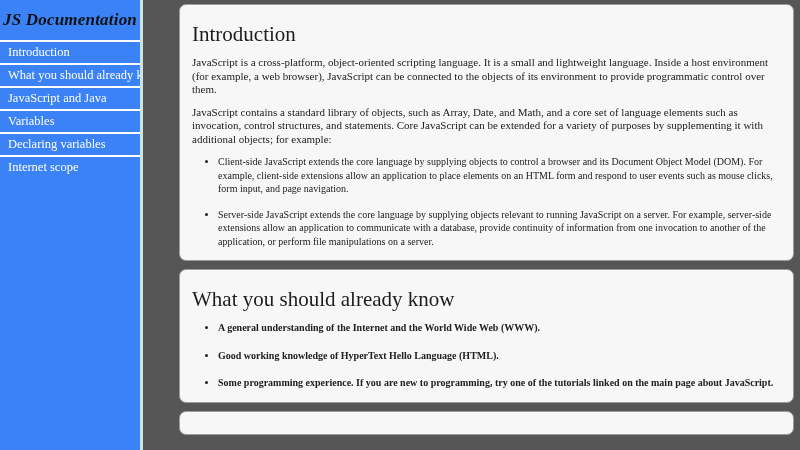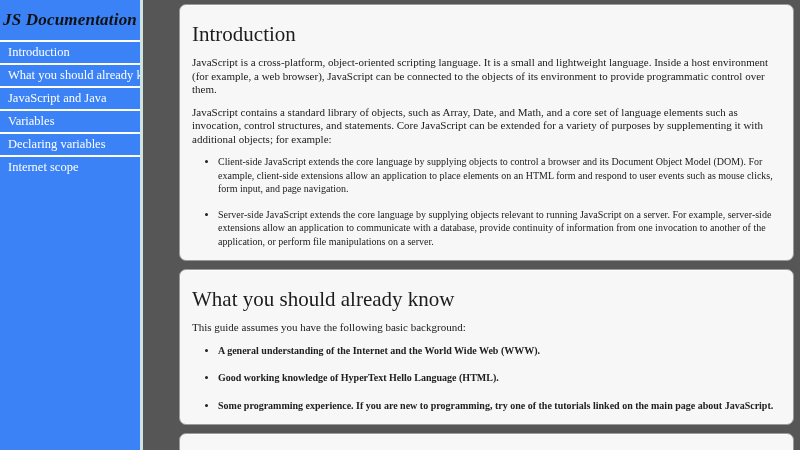--- a/index.html
+++ b/index.html
@@ -162,21 +162,20 @@
       <p>JavaScript is a cross-platform, object-oriented scripting language. It is a small and lightweight language. Inside a host environment (for example, a web browser), JavaScript can be connected to the objects of its environment to provide programmatic control over them.</p>
       <p>JavaScript contains a standard library of objects, such as Array, Date, and Math, and a core set of language elements such as invocation, control structures, and statements. Core JavaScript can be extended for a variety of purposes by supplementing it with additional objects; for example:</p>
       <ul>
         <li>Client-side JavaScript extends the core language by supplying objects to control a browser and its Document Object Model (DOM). For example, client-side extensions allow an application to place elements on an HTML form and respond to user events such as mouse clicks, form input, and page navigation.</li>
         <li>Server-side JavaScript extends the core language by supplying objects relevant to running JavaScript on a server. For example, server-side extensions allow an application to communicate with a database, provide continuity of information from one invocation to another of the application, or perform file manipulations on a server.</li>
       </ul>
     </section>
 
     <section class="main-section section-tight" id="what-you-should-already-know">
       <h2>What you should already know</h2>
-      <p>This guide assumes you have the following basic background:</p>
       <ul>
         <li>A general understanding of the Internet and the World Wide Web (WWW).</li>
         <li>Good working knowledge of HyperText Hello Language (HTML).</li>
         <li>Some programming experience. If you are new to programming, try one of the tutorials linked on the main page about JavaScript.</li>
       </ul>
     </section>
 
     <section class="main-section" id="javascript-and-java">
       
       

